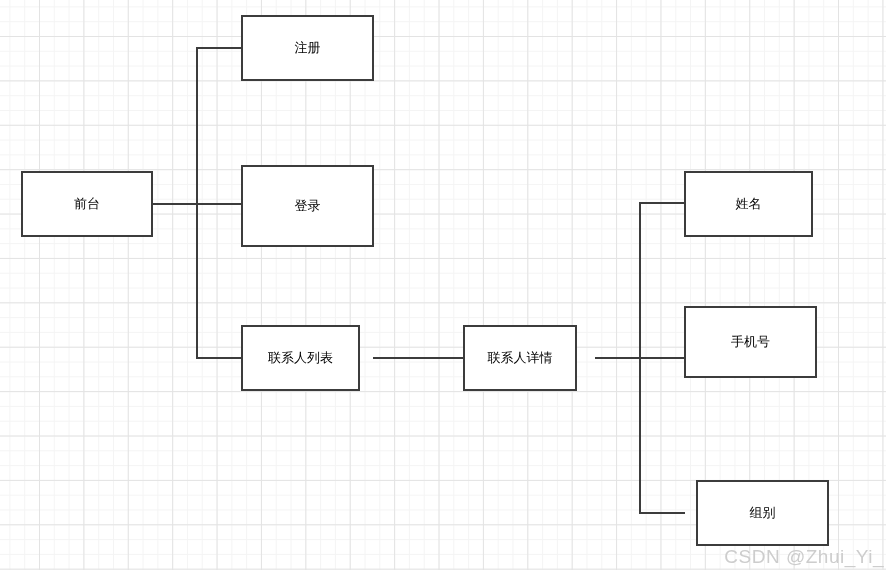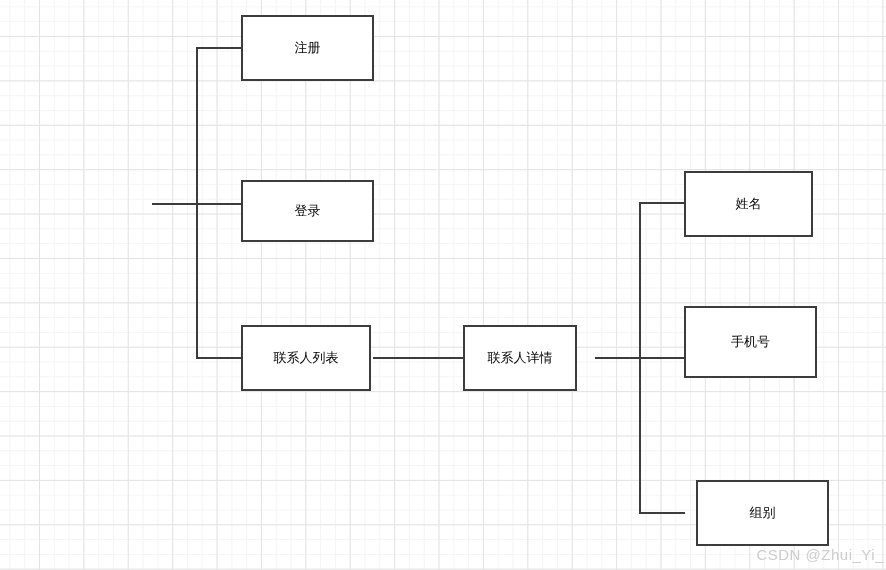--- a/index.html
+++ b/index.html
@@ -55,21 +55,21 @@
     position: absolute;
     background: var(--connector);
     z-index: 1;
   }
   .edge.h { height: 2px; }
   .edge.v { width: 2px; }
   .watermark {
     position: absolute;
     right: 2px;
     top: 546px;
-    font-size: 15px;
+    font-size: 19px;
     color: var(--watermark-text);
     letter-spacing: 0.5px;
     white-space: nowrap;
     z-index: 3;
   }
 </style>
 </head>
 <body>
 
 <div class="canvas">
@@ -77,30 +77,33 @@
   <div class="edge h" style="left:152px; top:203px; width:90px;"></div>
   <div class="edge v" style="left:196px; top:47px; height:312px;"></div>
   <div class="edge h" style="left:196px; top:47px; width:46px;"></div>
   <div class="edge h" style="left:196px; top:357px; width:46px;"></div>
   <div class="edge h" style="left:373px; top:357px; width:91px;"></div>
   <div class="edge h" style="left:595px; top:357px; width:90px;"></div>
   <div class="edge v" style="left:639px; top:202px; height:312px;"></div>
   <div class="edge h" style="left:639px; top:202px; width:46px;"></div>
   <div class="edge h" style="left:639px; top:512px; width:46px;"></div>
 
+  <div class="node" style="left:21px; top:171px; width:132px; height:66px;">
+    <span>前台</span>
+  </div>
 
   <div class="node" style="left:241px; top:15px; width:133px; height:66px;">
     <span>注册</span>
   </div>
 
-  <div class="node" style="left:241px; top:180px; width:133px; height:62px;">
+  <div class="node" style="left:241px; top:165px; width:133px; height:82px;">
     <span>登录</span>
   </div>
 
-  <div class="node" style="left:241px; top:325px; width:130px; height:66px;">
+  <div class="node" style="left:241px; top:325px; width:119px; height:66px;">
     <span>联系人列表</span>
   </div>
 
   <div class="node" style="left:463px; top:325px; width:114px; height:66px;">
     <span>联系人详情</span>
   </div>
 
   <div class="node" style="left:684px; top:171px; width:129px; height:66px;">
     <span>姓名</span>
   </div>

